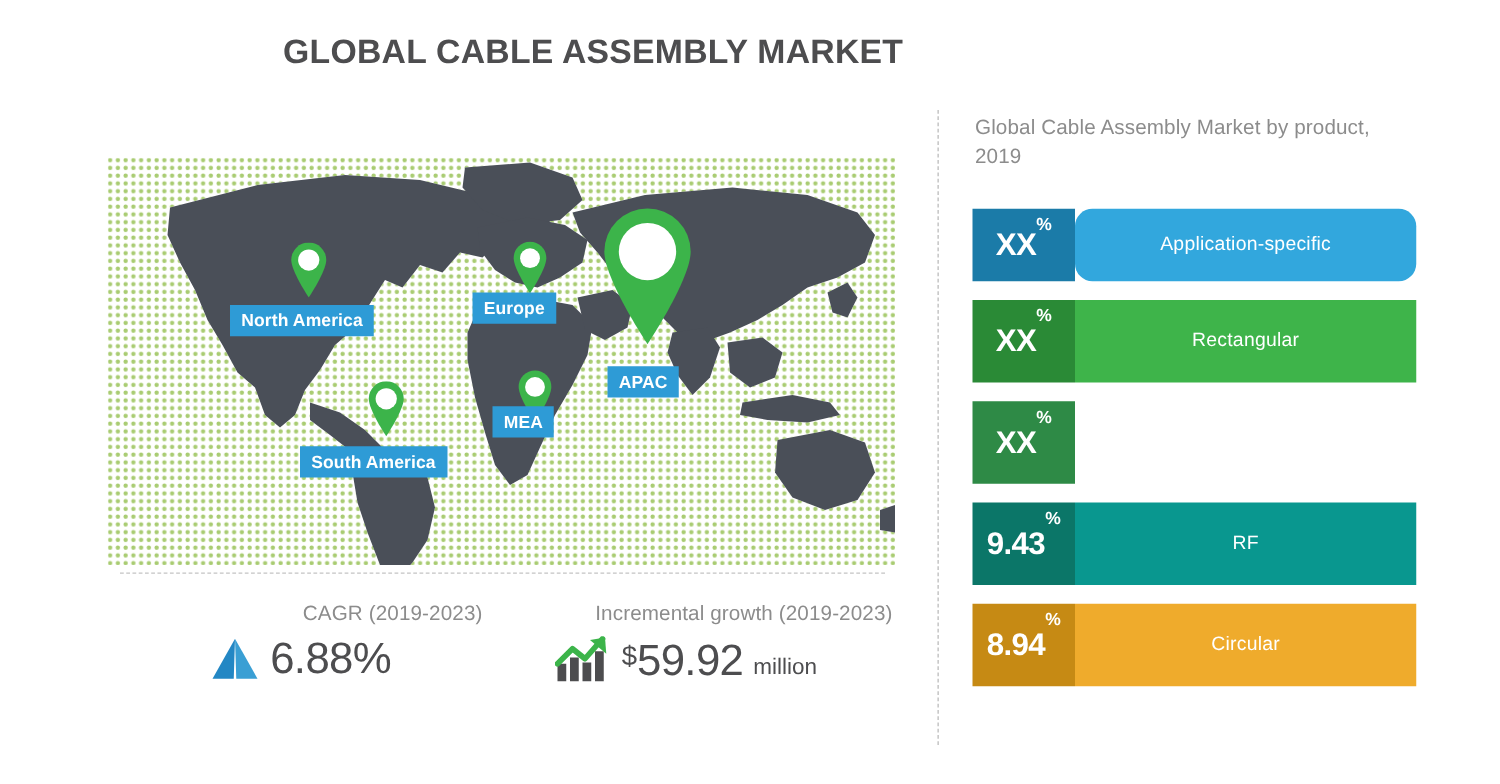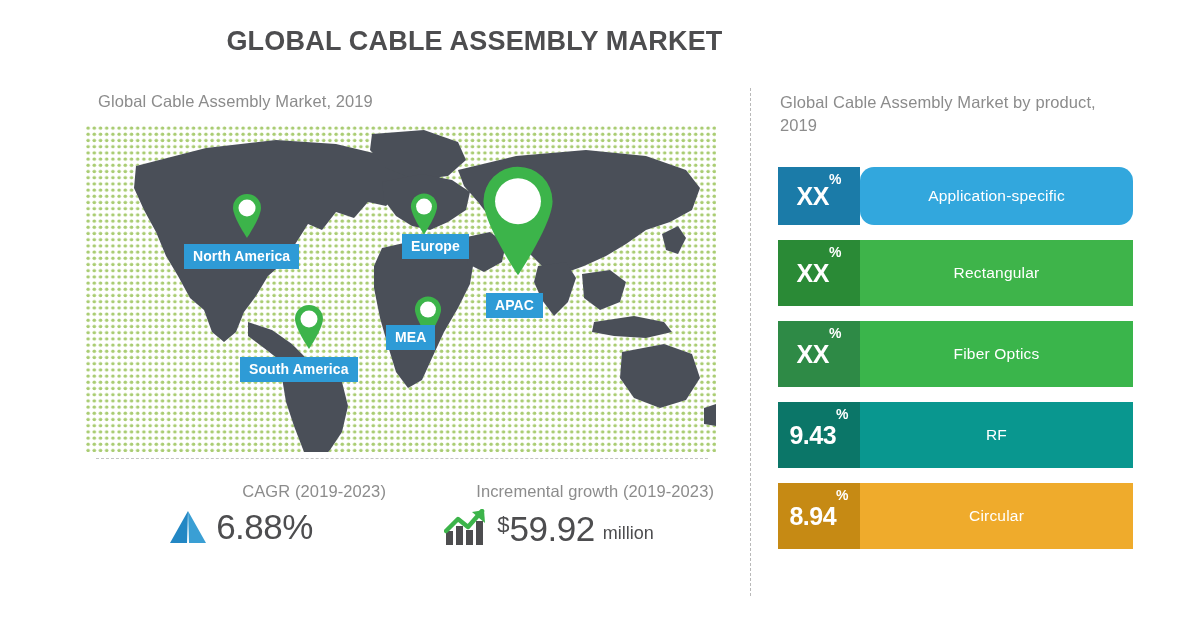--- a/index.html
+++ b/index.html
@@ -89,23 +89,23 @@
     padding: 4px 9px 5px 9px;
     white-space: nowrap;
     z-index: 6;
     letter-spacing: 0.1px;
   }
   #pin-north-america { left: 232px; top: 194px; }
   #label-north-america { left: 184px; top: 244px; }
   #pin-south-america { left: 294px; top: 305px; }
   #label-south-america { left: 240px; top: 357px; }
   #pin-europe { left: 410px; top: 193px; }
-  #label-europe { left: 378px; top: 234px; margin-left: 24px; }
+  #label-europe { left: 378px; top: 234px; }
   #pin-mea { left: 414px; top: 296px; }
-  #label-mea { left: 386px; top: 325px; }
+  #label-mea { left: 394px; top: 325px; }
   #pin-apac { left: 481px; top: 165px; }
   #label-apac { left: 486px; top: 293px; }
 
   
   .kpi {
     position: absolute;
     top: 482px;
   }
   #kpi-cagr { left: 96px; width: 290px; }
   #kpi-growth { left: 384px; width: 330px; }
@@ -206,21 +206,20 @@
 </head>
 <body>
 
 <div id="page-title">GLOBAL CABLE ASSEMBLY MARKET</div>
 
 <div id="vertical-divider"></div>
 <div id="horizontal-divider"></div>
 
 <div id="left-panel">
 
-  <div id="left-subtitle">Global Cable Assembly Market, 2019</div>
 
   <div id="map-wrap">
     <svg viewBox="0 0 630 326" xmlns="http://www.w3.org/2000/svg">
       <defs>
         <pattern id="dotgrid" width="6.2" height="6.2" patternUnits="userSpaceOnUse">
           <circle cx="2.1" cy="2.1" r="1.75" fill="#a9cc72"></circle>
         </pattern>
 
         <g id="landshapes">
 
@@ -369,21 +368,20 @@
           <span class="pct-sign">%</span>
       </div>
       <div class="bar-body" style="background: rgb(62, 180, 74);">Rectangular</div>
     </div>
 
     <div class="bar-row" style="height: 66px;">
       <div class="bar-badge" style="background: rgb(46, 138, 70);">
         <span class="pct-num">XX</span>
           <span class="pct-sign">%</span>
       </div>
-      <div class="bar-body" style="background: rgb(58, 181, 75);">Fiber Optics</div>
     </div>
 
     <div class="bar-row" style="height: 66px;">
       <div class="bar-badge" style="background: rgb(11, 118, 104);">
         <span class="pct-num">9.43</span>
           <span class="pct-sign">%</span>
       </div>
       <div class="bar-body" style="background: rgb(9, 151, 143);">RF</div>
     </div>
 

